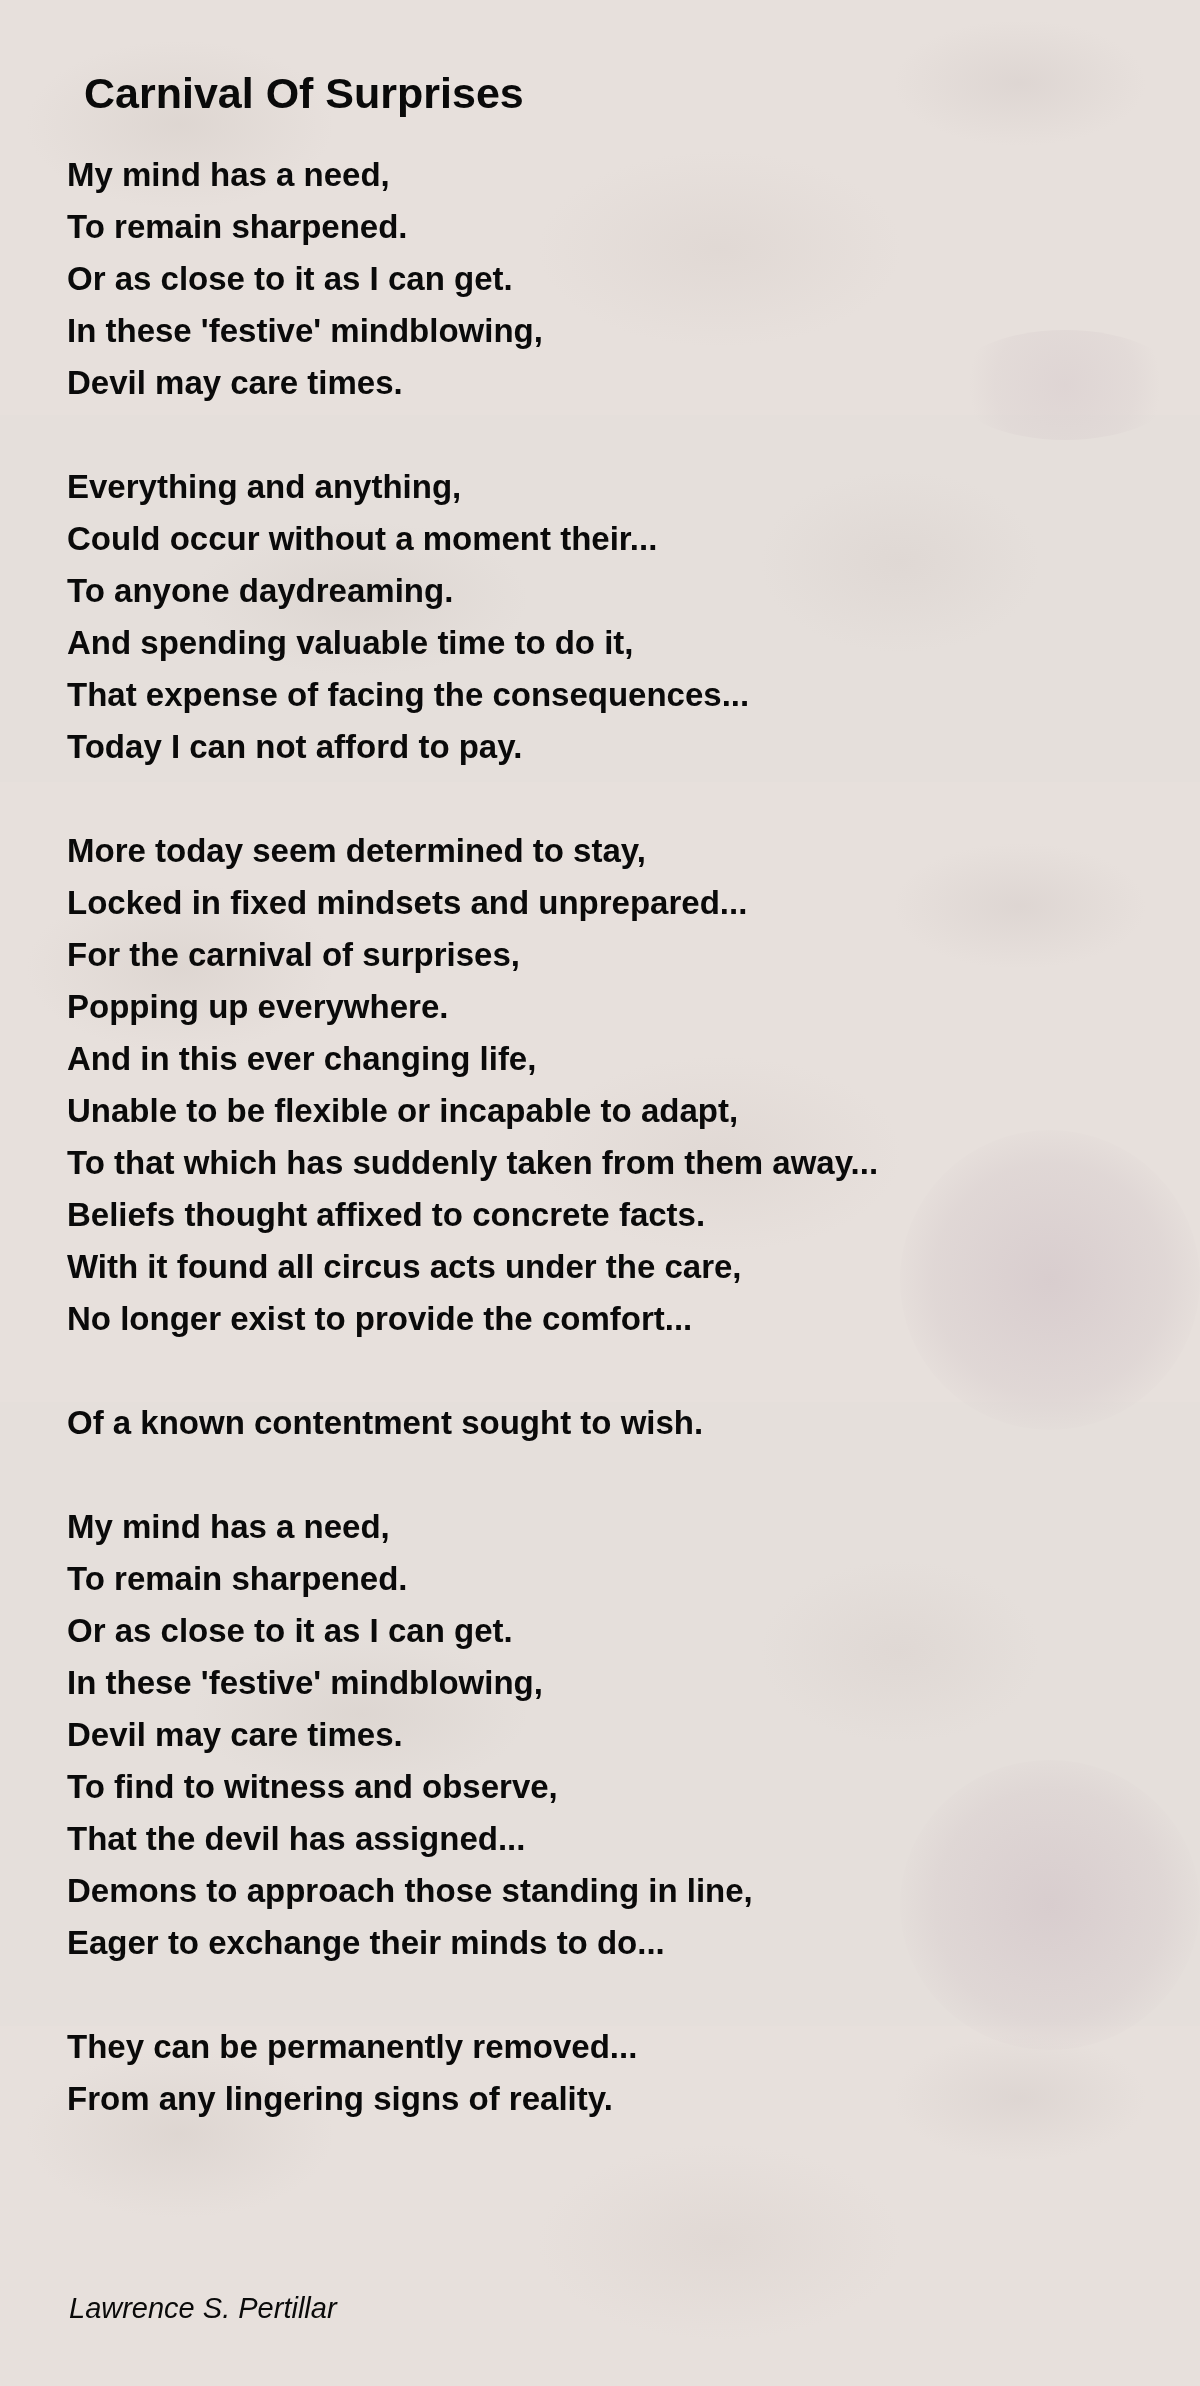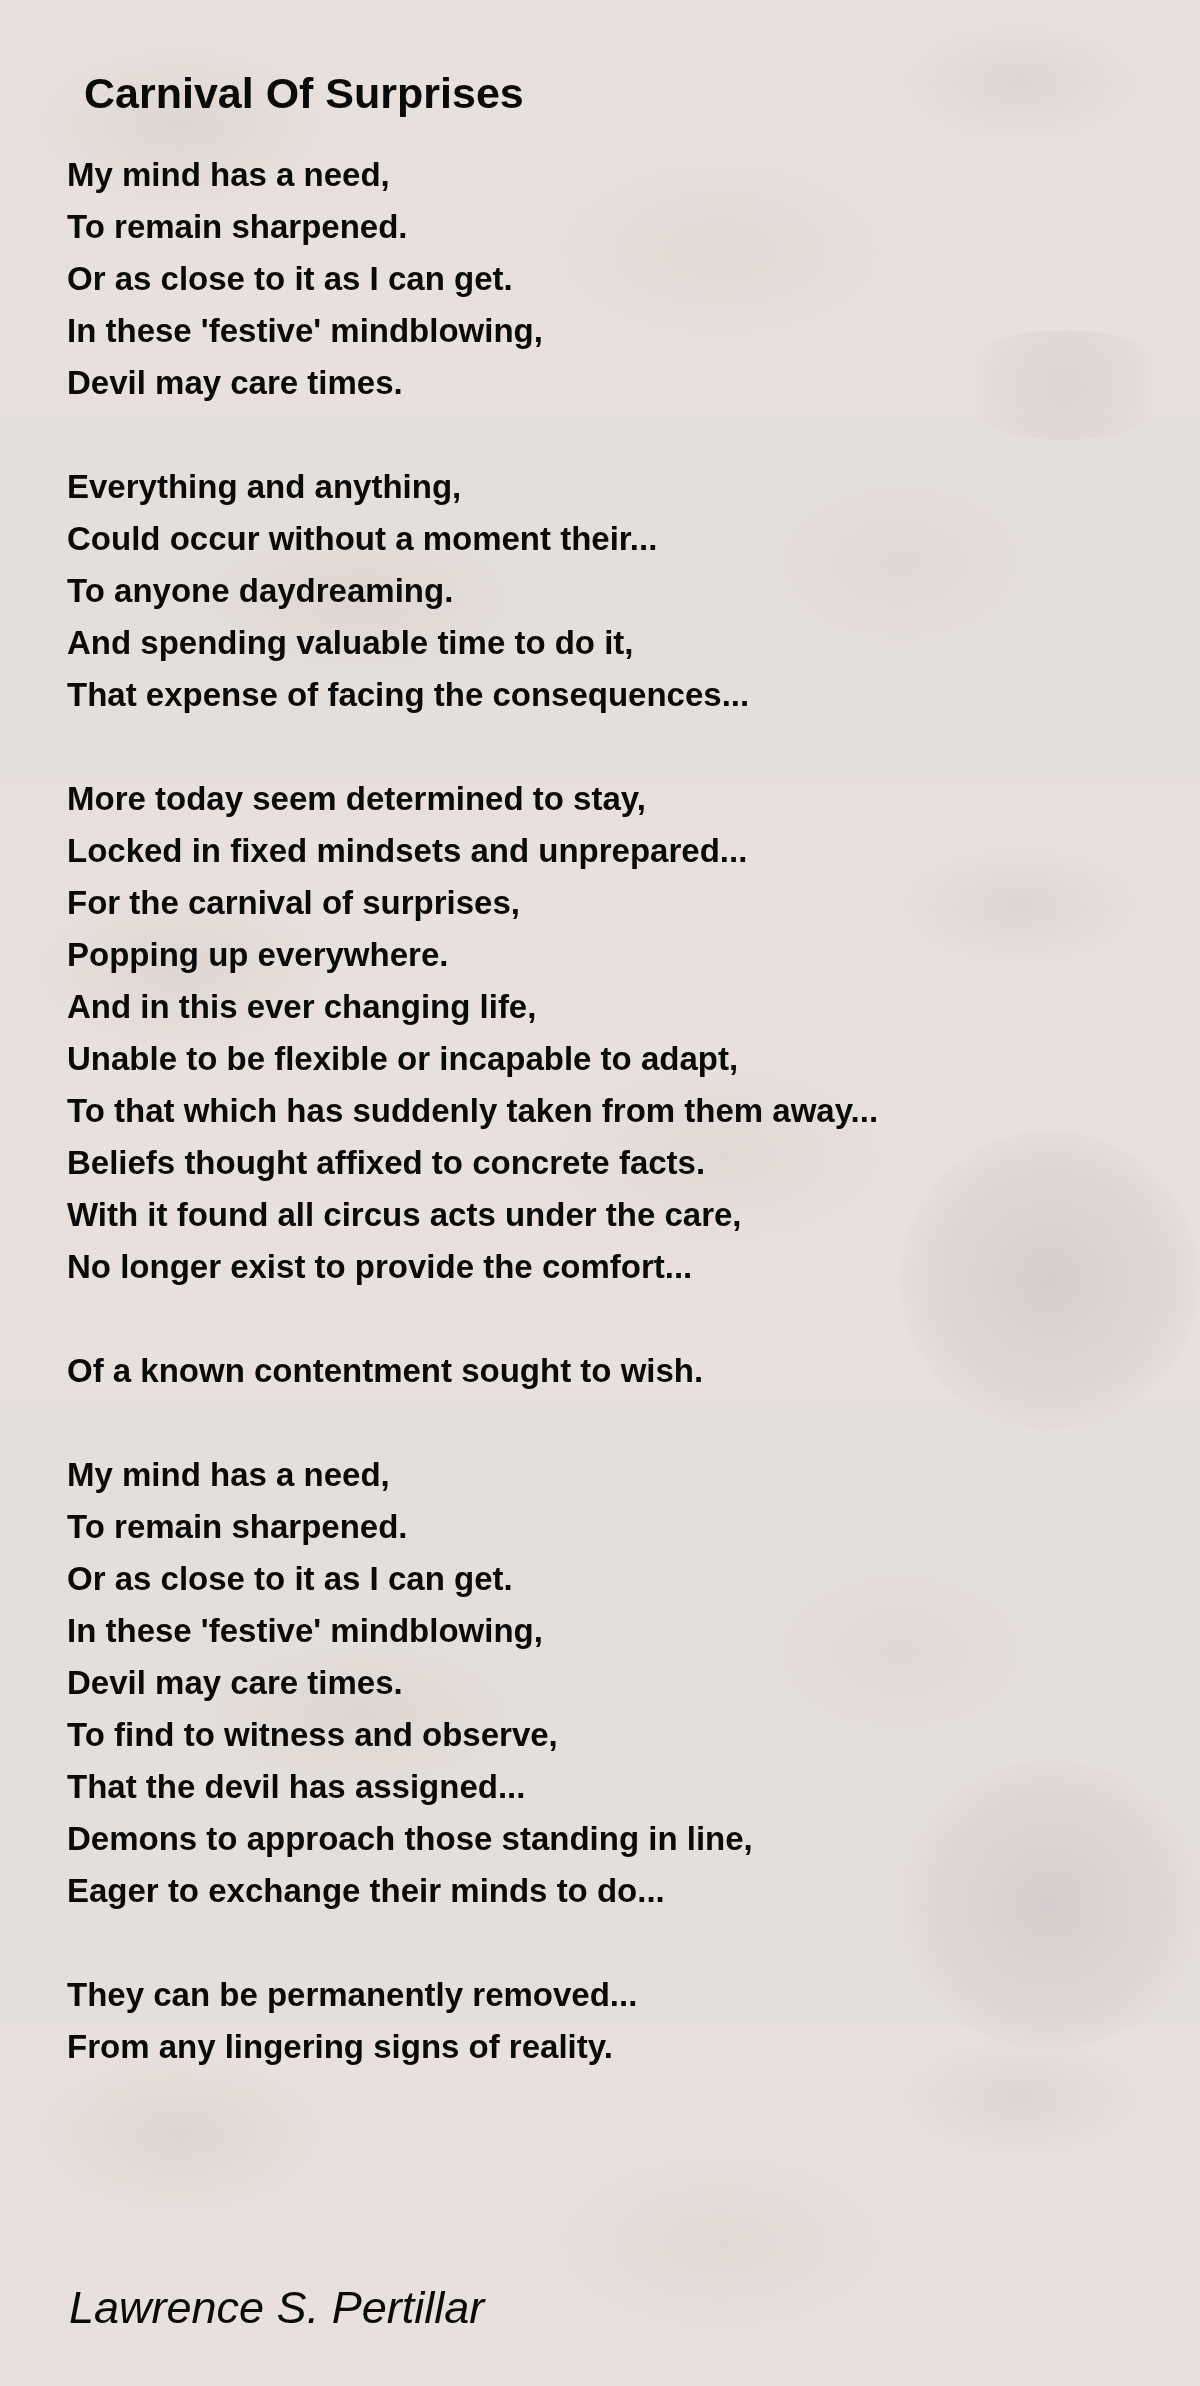--- a/index.html
+++ b/index.html
@@ -34,21 +34,21 @@
     font-size: 43px; font-weight: bold; line-height: 52px; margin: 17px;
   }
   .poem { position: absolute; left: 67px; top: 149px; margin: 0; }
   .line {
     display: block; height: 52px; line-height: 52px;
     font-size: 33px; font-weight: bold; white-space: nowrap;
   }
   .line.blank { height: 52px; }
   .author {
     position: absolute; left: 69px; top: 2282px;
-    font-size: 45px; font-style: italic; font-weight: normal; line-height: 52px;
+    font-size: 29px; font-style: italic; font-weight: normal; line-height: 52px;
   }
 </style>
 </head>
 <body>
 
 <div class="bg band" style="top:0;height:415px;"></div>
 <div class="bg band alt" style="top:415px;height:367px;"></div>
 <div class="bg band" style="top:782px;height:620px;"></div>
 <div class="bg band alt" style="top:1402px;height:624px;"></div>
 <div class="bg band" style="top:2026px;height:360px;"></div>
@@ -66,20 +66,21 @@
     <span class="line">Or as close to it as I can get.</span>
     <span class="line">In these 'festive' mindblowing,</span>
     <span class="line">Devil may care times.</span>
     <span class="line blank"></span>
 
     <span class="line">Everything and anything,</span>
     <span class="line">Could occur without a moment their...</span>
     <span class="line">To anyone daydreaming.</span>
     <span class="line">And spending valuable time to do it,</span>
     <span class="line">That expense of facing the consequences...</span>
+    <span class="line">Today I can not afford to pay.</span>
     <span class="line blank"></span>
 
     <span class="line">More today seem determined to stay,</span>
     <span class="line">Locked in fixed mindsets and unprepared...</span>
     <span class="line">For the carnival of surprises,</span>
     <span class="line">Popping up everywhere.</span>
     <span class="line">And in this ever changing life,</span>
     <span class="line">Unable to be flexible or incapable to adapt,</span>
     <span class="line">To that which has suddenly taken from them away...</span>
     <span class="line">Beliefs thought affixed to concrete facts.</span>

